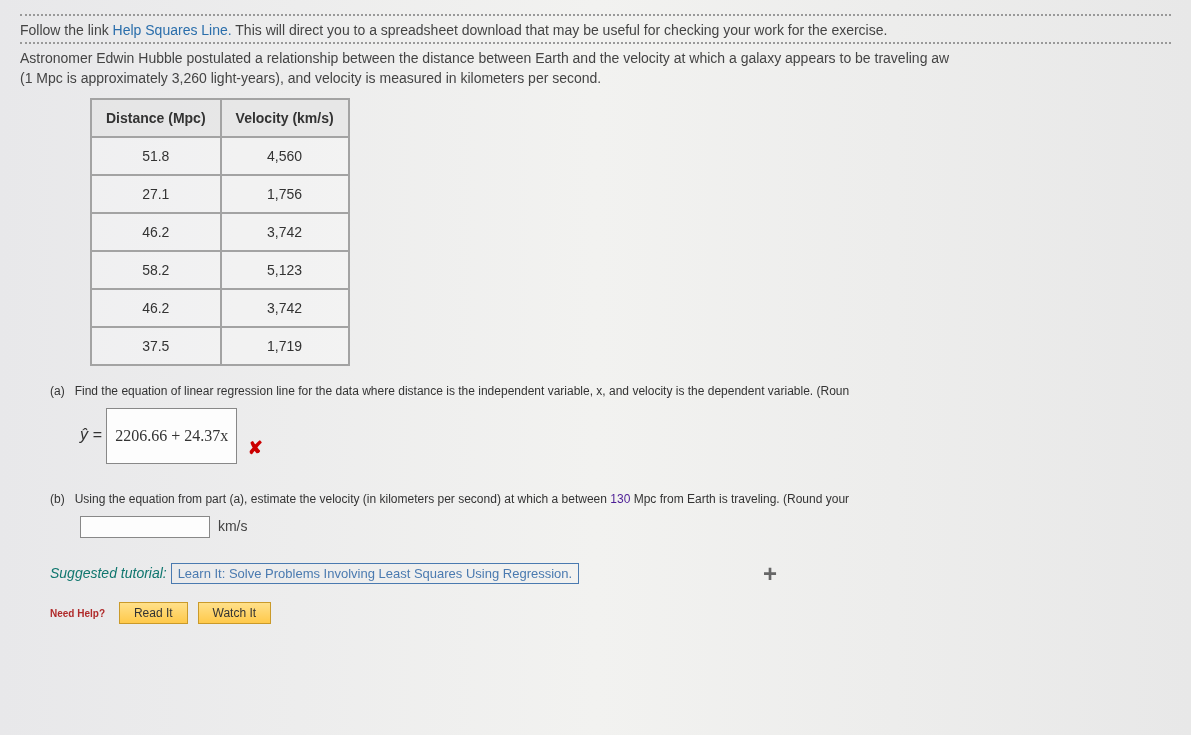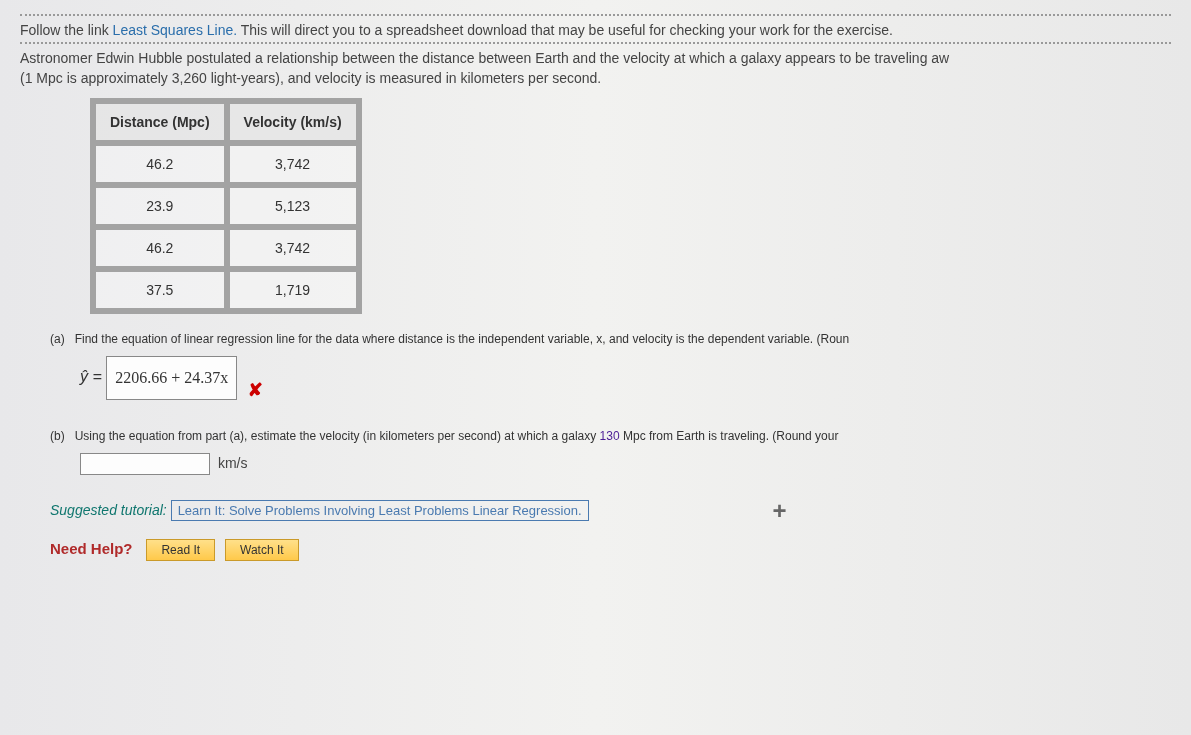--- a/index.html
+++ b/index.html
@@ -20,40 +20,40 @@
     margin: 4px 0 6px 0;
   }
   .intro-line { margin: 4px 0; font-size: 14px; color: #444; }
   .link { color: #2a6eab; text-decoration: none; }
   table.data {
     border-collapse: collapse;
     margin: 12px 0 18px 70px;
     background: rgba(255,255,255,0.3);
   }
   table.data th, table.data td {
-    border: 6px solid #a3a3a3;
+    border: 2px solid #a3a3a3;
     padding: 10px 18px;
     text-align: center;
     font-size: 14px;
     color: #333;
   }
   table.data th {
     background: rgba(220,220,220,0.5);
     font-weight: bold;
     padding: 10px 14px;
   }
   .part { margin: 18px 0 10px 30px; font-size: 12px; color: #333; }
   .part-label { display: inline; }
   .eq-row { margin: 8px 0 0 60px; font-size: 16px; }
   .eq-row .hat { font-style: italic; }
   .answer-box {
     display: inline-block;
     border: 1px solid #888;
     background: #fdfdfd;
-    padding: 12px 8px;
+    padding: 18px 8px;
     font-size: 16px;
     font-family: 'Times New Roman', serif;
     min-width: 120px;
     vertical-align: middle;
   }
   .wrong-x {
     color: #c00;
     font-weight: bold;
     font-size: 18px;
     margin-left: 6px;
@@ -73,61 +73,69 @@
   .tutorial-label { color: #0f766e; font-style: italic; }
   .tutorial-link {
     display: inline-block;
     border: 1px solid #4a7ab0;
     padding: 2px 6px;
     color: #4a7ab0;
     font-size: 13px;
   }
   .plus { color: #666; font-size: 24px; font-weight: bold; margin-left: 180px; vertical-align: middle; }
   .help-row { margin: 14px 0 0 30px; }
-  .need-help { color: #b02a2a; font-weight: bold; font-size: 15px; margin-right: 10px; }
+  .need-help { color: #b02a2a; font-weight: bold; font-size: 10px; margin-right: 10px; }
   .help-btn {
     display: inline-block;
     border: 1px solid #ca9a2a;
     background: linear-gradient(#ffe08a, #ffc94a);
     padding: 3px 14px;
     font-size: 12px;
     color: #333;
     margin-right: 6px;
     cursor: pointer;
     text-align: center;
   }
 </style>
 </head>
 <body>
 
 <hr class="dotted">
 
 <div class="intro-line">
-  <span>Follow the link </span><a href="#" class="link">Least Squares Line.</a><span> This will direct you to a spreadsheet download that may be useful for checking your work for the exercise.</span>
+  <span>Follow the link </span><a href="#" class="link">Help Squares Line.</a><span> This will direct you to a spreadsheet download that may be useful for checking your work for the exercise.</span>
 </div>
 
 <hr class="dotted">
 
 <div class="intro-line">Astronomer Edwin Hubble postulated a relationship between the distance between Earth and the velocity at which a galaxy appears to be traveling aw</div>
 <div class="intro-line">(1 Mpc is approximately 3,260 light-years), and velocity is measured in kilometers per second.</div>
 
 <table class="data">
   <thead>
     <tr>
       <th>Distance (Mpc)</th>
       <th>Velocity (km/s)</th>
     </tr>
   </thead>
   <tbody>
     <tr>
+        <td>51.8</td>
+        <td>4,560</td>
+      </tr>
+    <tr>
+        <td>27.1</td>
+        <td>1,756</td>
+      </tr>
+    <tr>
         <td>46.2</td>
         <td>3,742</td>
       </tr>
     <tr>
-        <td>23.9</td>
+        <td>58.2</td>
         <td>5,123</td>
       </tr>
     <tr>
         <td>46.2</td>
         <td>3,742</td>
       </tr>
     <tr>
         <td>37.5</td>
         <td>1,719</td>
       </tr>
@@ -139,30 +147,30 @@
   &nbsp;&nbsp;<span>Find the equation of linear regression line for the data where distance is the independent variable, x, and velocity is the dependent variable. (Roun</span>
 </div>
 <div class="eq-row">
   <span class="hat">ŷ =</span>
   <span class="answer-box">2206.66 + 24.37x</span>
   <span class="wrong-x">✘</span>
 </div>
 
 <div class="part" style="margin-top:28px;">
   <span class="part-label">(b)</span>
-  &nbsp;&nbsp;<span>Using the equation from part (a), estimate the velocity (in kilometers per second) at which a galaxy </span><span class="red-num">130</span><span> Mpc from Earth is traveling. (Round your</span>
+  &nbsp;&nbsp;<span>Using the equation from part (a), estimate the velocity (in kilometers per second) at which a between </span><span class="red-num">130</span><span> Mpc from Earth is traveling. (Round your</span>
 </div>
 <div style="margin:8px 0 0 60px;">
   <span class="empty-box"></span>
   <span class="unit">km/s</span>
 </div>
 
 <div class="tutorial-row">
   <span class="tutorial-label">Suggested tutorial:</span>
-  <span class="tutorial-link">Learn It: Solve Problems Involving Least Problems Linear Regression.</span>
+  <span class="tutorial-link">Learn It: Solve Problems Involving Least Squares Using Regression.</span>
   <span class="plus">+</span>
 </div>
 
 <div class="help-row">
   <span class="need-help">Need Help?</span>
   <span class="help-btn">Read It</span>
   <span class="help-btn">Watch It</span>
 </div>
 
 </body></html>

